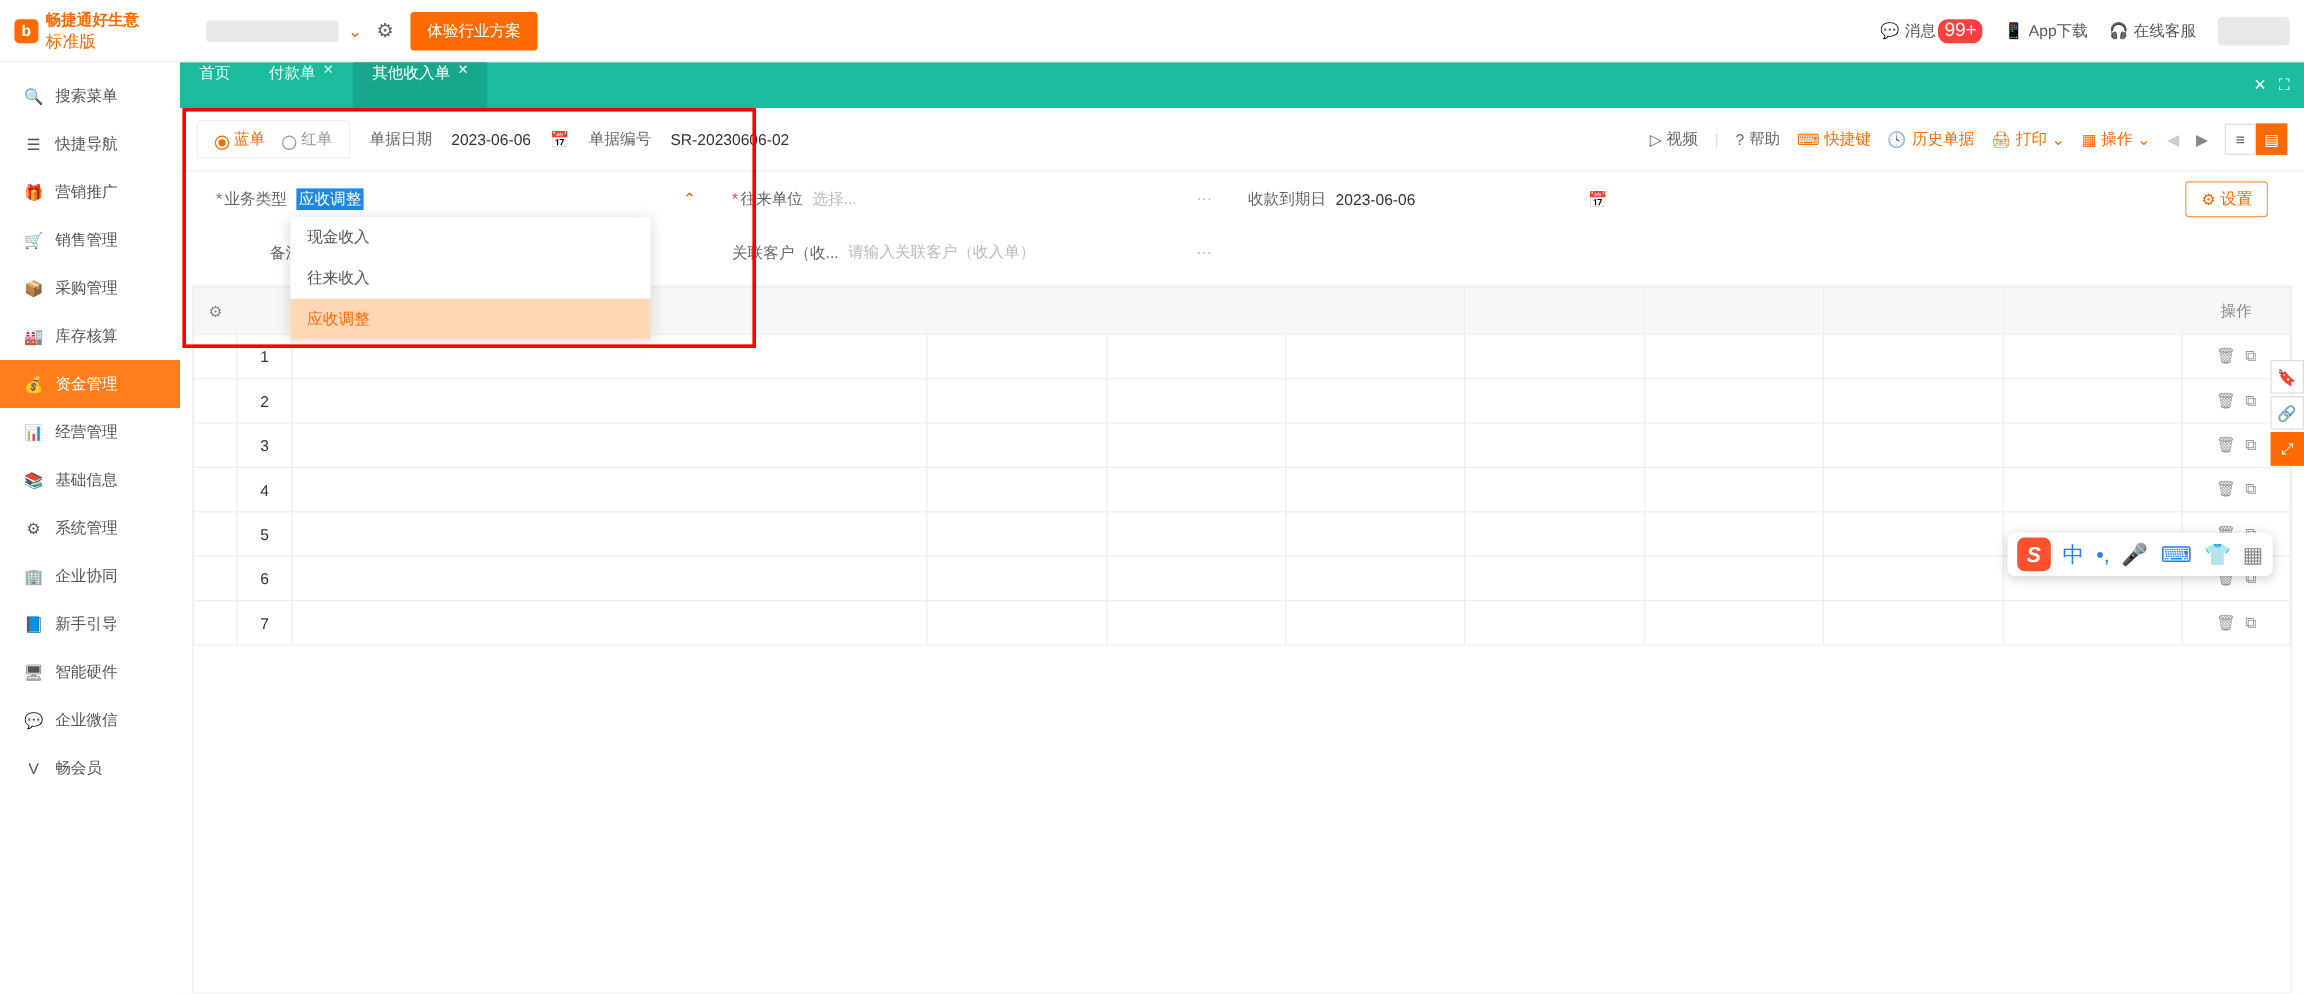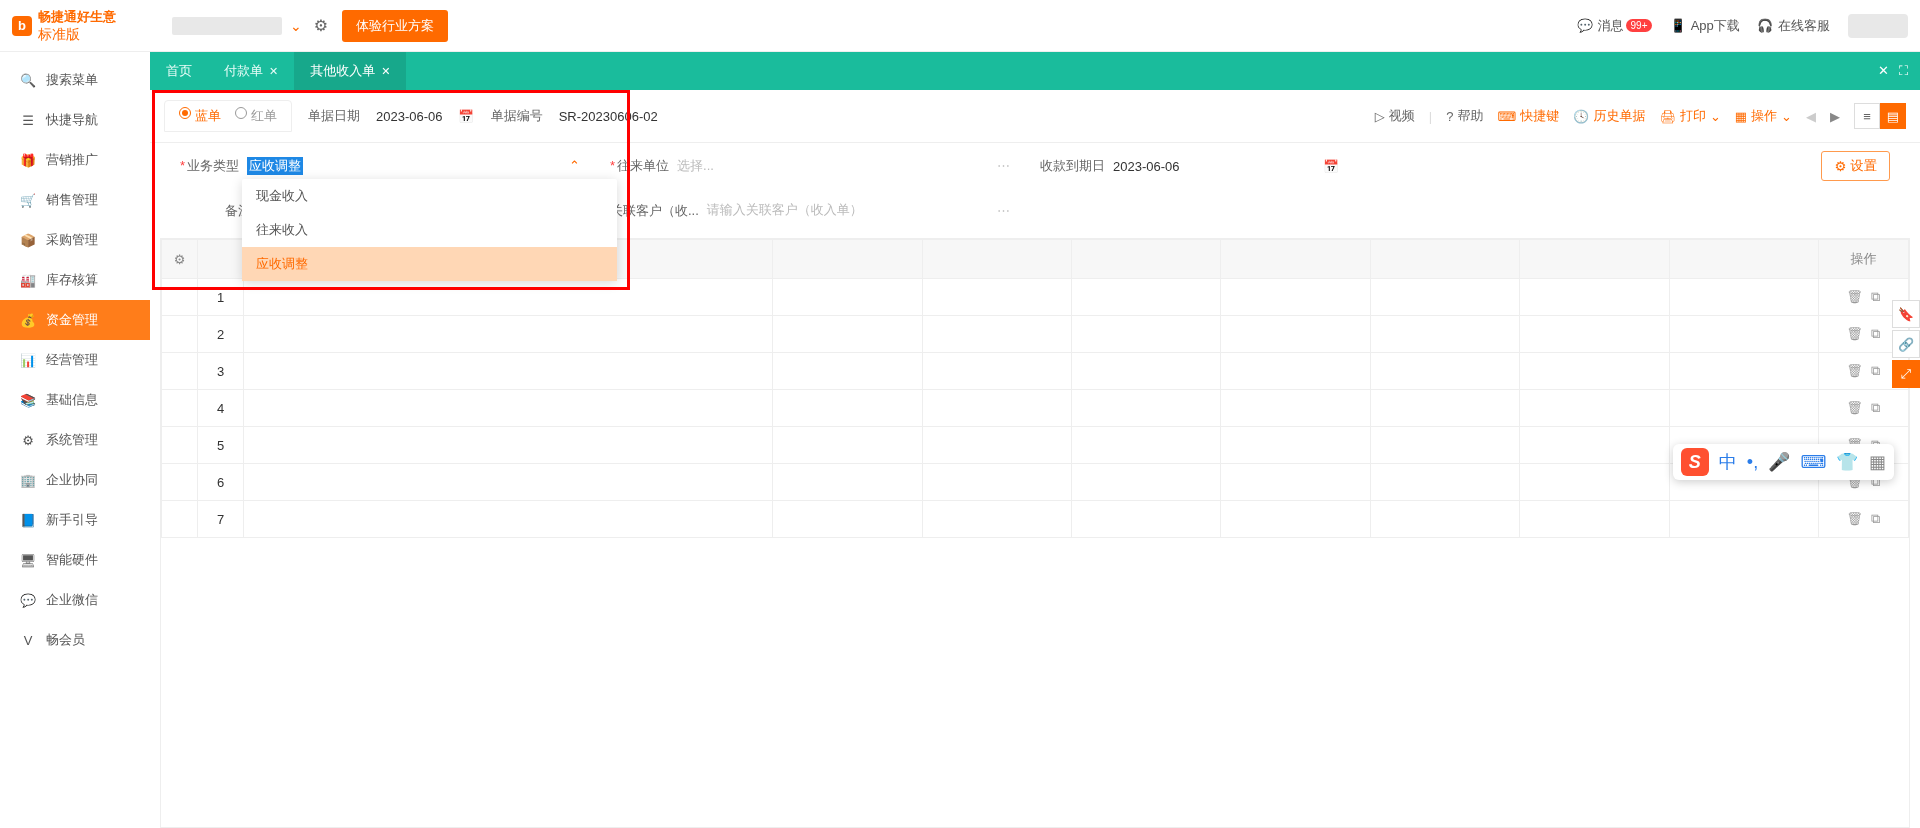--- a/index.html
+++ b/index.html
@@ -11,68 +11,68 @@
 .logo-icon { width: 20px; height: 20px; background: #ff6a00; border-radius: 4px; color: #fff; display: flex; align-items: center; justify-content: center; font-weight: bold; }
 .logo-text { color: #ff6a00; font-size: 13px; font-weight: 600; }
 .logo-sub { color: #ff6a00; font-size: 14px; }
 .company-area { display: flex; align-items: center; gap: 8px; margin-left: 20px; color: #999; }
 .blur-box { background: #e8e8e8; border-radius: 2px; }
 .chevron-down { color: #ff6a00; font-size: 14px; }
 .gear-btn { color: #666; font-size: 16px; margin-left: 12px; cursor: pointer; }
 .primary-btn { background: #ff6a00; color: #fff; border: none; padding: 7px 14px; border-radius: 3px; margin-left: 14px; cursor: pointer; font-size: 13px; }
 .top-right { margin-left: auto; display: flex; align-items: center; gap: 18px; }
 .top-item { display: flex; align-items: center; gap: 4px; color: #555; cursor: pointer; font-size: 13px; }
-.badge { background: #ff4040; color: #fff; font-size: 10px; border-radius: 8px; padding: 1px 5px; margin-left: -2px; }
+.badge { background: #ff4040; color: #fff; font-size: 16px; border-radius: 8px; padding: 1px 5px; margin-left: -2px; }
 .avatar-blur { width: 60px; height: 24px; background: #e8e8e8; border-radius: 4px; }
 
 
 .layout { display: flex; height: calc(100vh - 52px); }
 .sidebar { width: 150px; background: #fff; padding-top: 8px; }
 .side-item { display: flex; align-items: center; gap: 10px; padding: 11px 20px; color: #555; cursor: pointer; font-size: 13px; }
 .side-item.active { background: #ff7d1a; color: #fff; }
 .side-icon { width: 16px; height: 16px; display: inline-flex; align-items: center; justify-content: center; }
 
 
 .main { flex: 1; display: flex; flex-direction: column; background: #f7f7f7; min-width: 0; }
 .tabbar { background: #1abc9c; display: flex; align-items: center; height: 38px; }
-.tab { padding: 0 16px; color: #e8fdf8; height: 100%; display: flex; align-items: center; gap: 6px; cursor: pointer; }
+.tab { padding: 0 16px; color: #e8fdf8; height: 100%; display: flex; align-items: flex-start; gap: 6px; cursor: pointer; }
 .tab.active { background: #17a88b; color: #fff; }
 .tab-close { font-size: 11px; }
 .tabbar-right { margin-left: auto; display: flex; gap: 10px; padding-right: 12px; color: #fff; }
 
 .content { background: #fff; margin: 0; padding: 0; flex: 1; display: flex; flex-direction: column; min-height: 0; position: relative; }
 
 
 .toolbar { display: flex; align-items: center; padding: 10px 14px; gap: 16px; border-bottom: 1px solid #eee; }
 .radio-group { display: flex; gap: 14px; background: #fff; border: 1px solid #eee; border-radius: 4px 4px 0 0; padding: 6px 14px; }
-.radio-opt { display: flex; align-items: flex-start; gap: 4px; cursor: pointer; color: #999; }
+.radio-opt { display: flex; align-items: flex-end; gap: 4px; cursor: pointer; color: #999; }
 .radio-opt.checked { color: #ff6a00; }
 .radio-circle { width: 12px; height: 12px; border: 1px solid currentColor; border-radius: 50%; display: inline-flex; align-items: center; justify-content: center; }
 .radio-dot { width: 6px; height: 6px; background: currentColor; border-radius: 50%; }
 .field-label { color: #666; }
 .field-val { color: #333; }
 .cal-icon { color: #ff6a00; }
 .toolbar-right { margin-left: auto; display: flex; align-items: center; gap: 14px; color: #666; }
 .tool-link { display: flex; align-items: center; gap: 4px; cursor: pointer; font-size: 13px; }
 .tool-orange { color: #ff6a00; }
 .view-toggle { display: flex; }
 .view-btn { width: 26px; height: 26px; border: 1px solid #ddd; display: flex; align-items: center; justify-content: center; cursor: pointer; }
 .view-btn.active { background: #ff6a00; color: #fff; border-color: #ff6a00; }
 
 
-.form-row { display: flex; padding: 8px 30px; gap: 30px; }
+.form-row { display: flex; padding: 8px 30px; gap: 30px; align-items: center; }
 .form-field { display: flex; align-items: center; gap: 8px; min-width: 400px; position: relative; }
 .req-star { color: #ff4040; margin-right: 2px; }
 .select-box { flex: 1; border-bottom: 1px solid transparent; padding: 4px 0; display: flex; align-items: center; justify-content: space-between; color: #bbb; cursor: pointer; }
 .select-box .val-selected { background: #1e88e5; color: #fff; padding: 0 2px; }
 .dots { color: #bbb; cursor: pointer; }
 .settings-btn { margin-left: auto; border: 1px solid #ff9a4d; color: #ff6a00; background: #fff; padding: 5px 12px; border-radius: 3px; cursor: pointer; display: flex; align-items: center; gap: 4px; }
 
 
-.dropdown { position: absolute; top: 28px; left: 62px; width: 375px; background: #fff; box-shadow: 0 2px 12px rgba(0,0,0,.15); border-radius: 2px; z-index: 100; }
+.dropdown { position: absolute; top: 28px; left: 62px; width: 300px; background: #fff; box-shadow: 0 2px 12px rgba(0,0,0,.15); border-radius: 2px; z-index: 100; }
 .dd-item { padding: 8px 14px; cursor: pointer; color: #555; }
 .dd-item.highlighted { background: #ffd7b5; color: #ff6a00; }
 
 
 .red-box { position: absolute; border: 3px solid #ff0000; pointer-events: none; z-index: 200; }
 
 
 .table-wrap { flex: 1; overflow: auto; margin: 6px 10px 0 10px; border: 1px solid #eee; }
 table { width: 100%; border-collapse: collapse; }
 th, td { border: 1px solid #eee; padding: 10px 8px; text-align: center; font-size: 13px; }

